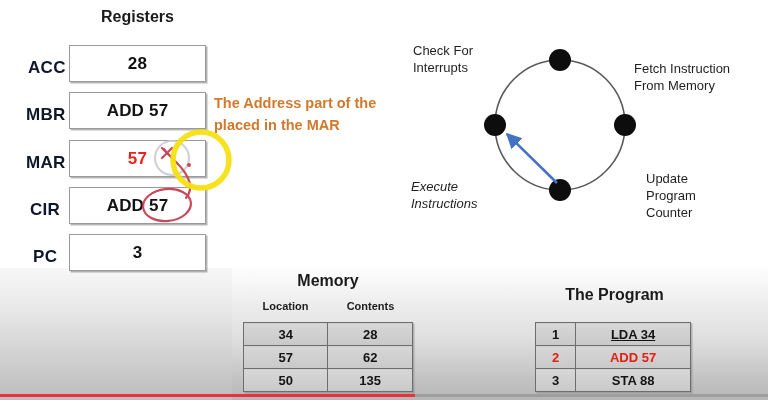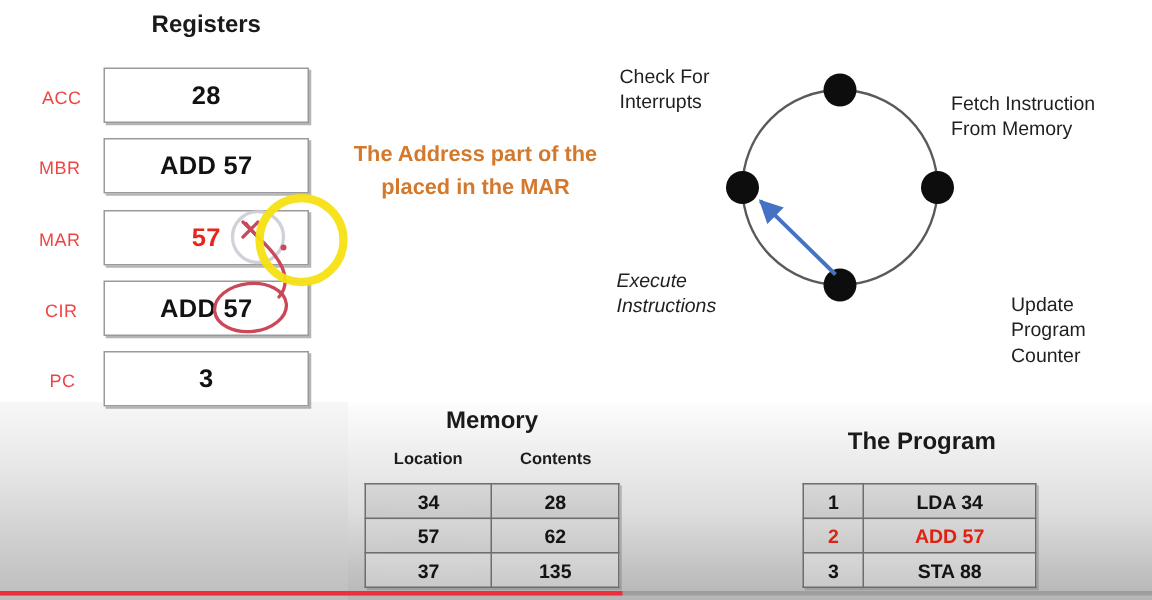--- a/index.html
+++ b/index.html
@@ -41,23 +41,23 @@
   .h-title {
     position: absolute;
     font-weight: bold;
     color: #1a1a1a;
     white-space: nowrap;
     text-align: center;
   }
   
   .reg-label {
     position: absolute;
-    font-size: 12px;
-    font-weight: normal;
-    color: #ef4444;
+    font-size: 17px;
+    font-weight: bold;
+    color: #0f172a;
     letter-spacing: .3px;
   }
   .reg-box {
     position: absolute;
     left: 69px;
     width: 137px;
     height: 37px;
     background: #ffffff;
     border: 1.5px solid #9a9a9a;
     box-shadow: 1.5px 1.5px 0 rgba(120,120,120,.55);
@@ -75,21 +75,21 @@
     letter-spacing: .2px;
   }
   .reg-val.red { color: #e8251c; }
 
   
   .annot {
     position: absolute;
     left: 214px;
     top: 92px;
     width: 206px;
-    text-align: center;
+    text-align: left;
     font-size: 14.5px;
     font-weight: bold;
     line-height: 22px;
     color: #d4782c;
   }
 
   
   .cycle-svg {
     position: absolute;
     left: 400px;
@@ -208,21 +208,21 @@
       </marker>
     </defs>
     <line x1="157" y1="173" x2="107" y2="124" stroke="#4472c4" stroke-width="2.6" marker-end="url(#bluehead)"></line>
   </svg>
 
   <div class="cyc-label" style="left:634px; top:60px;">
     <div>Fetch Instruction</div>
     <div>From Memory</div>
   </div>
 
-  <div class="cyc-label" style="left:646px; top:194px;margin-left:28px;">
+  <div class="cyc-label" style="left:646px; top:170px;">
     <div>Update</div>
     <div>Program</div>
     <div>Counter</div>
   </div>
 
   <div class="cyc-label" style="left:411px; top:178px;font-style:italic;">
     <div>Execute</div>
     <div>Instructions</div>
   </div>
 
@@ -240,33 +240,33 @@
     <tbody>
         <tr>
       <td style="width:85px;">34</td>
       <td style="width:85px;">28</td>
     </tr>
     <tr>
       <td>57</td>
       <td>62</td>
     </tr>
     <tr>
-      <td>37</td>
+      <td>50</td>
       <td>135</td>
     </tr>
   </tbody>
     </table>
 
   <div class="h-title" style="left:542px; top:286px; width:145px; font-size:16px;">The Program</div>
 
   <table class="grid" style="left:535px; top:322px; width:156px;">
     <tbody>
         <tr>
       <td style="width:40px;">1</td>
-      <td style="width:116px;">LDA 34</td>
+      <td style="width:116px;text-decoration:underline;">LDA 34</td>
     </tr>
     <tr>
       <td class="red">2</td>
       <td class="red">ADD 57</td>
     </tr>
     <tr>
       <td>3</td>
       <td>STA  88</td>
     </tr>
   </tbody>

